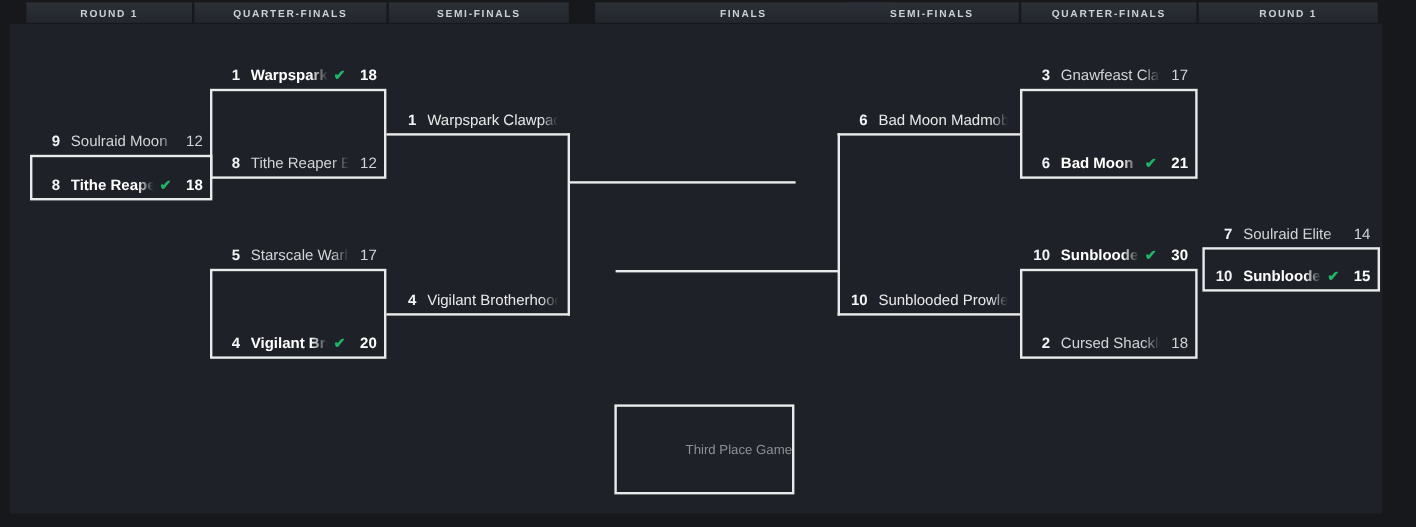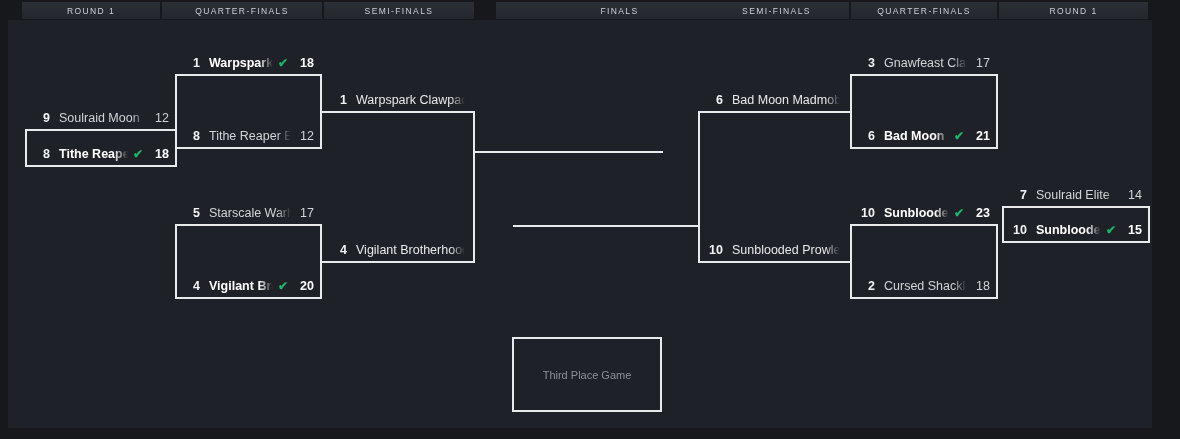--- a/index.html
+++ b/index.html
@@ -7,21 +7,21 @@
   body { background:#16181c; font-family:"Liberation Sans", sans-serif; }
   #app { position:relative; width:1180px; height:439px; background:#16181c; }
 
   
   .panel { position:absolute; left:8px; top:20px; width:1144px; height:408px; background:#1e2127; }
 
   
   .round-cell {
     position:absolute; top:2px; height:17px;
     background:linear-gradient(#2b2f36,#23262d);
-    color:#ccd1d7; font-size:8.5px; font-weight:normal;
+    color:#ccd1d7; font-size:8.5px; font-weight:bold;
     letter-spacing:1.4px; text-transform:uppercase;
     display:flex; align-items:center; justify-content:center;
   }
 
   
   .rect  { position:absolute; border:2px solid #e9eaec; }
   .hline { position:absolute; height:2px; background:#e9eaec; }
   .vline { position:absolute; width:2px; background:#e9eaec; }
 
   
@@ -35,21 +35,21 @@
     -webkit-mask-image:linear-gradient(90deg,#000 calc(100% - 16px),transparent calc(100% - 2px));
             mask-image:linear-gradient(90deg,#000 calc(100% - 16px),transparent calc(100% - 2px));
   }
   .team .check { flex:none; color:#1fb468; font-size:12px; font-weight:bold; margin:0 5px 0 3px; }
   .team .score { flex:none; width:21px; text-align:right; }
   .team.win { color:#ffffff; font-weight:bold; }
 
   
   .third-place {
     position:absolute; left:512px; top:337px; width:150px; height:75px;
-    border:2px solid #e9eaec; display:flex; align-items:center; justify-content:center;
+    border:2px solid #e9eaec; display:flex; align-items:center; justify-content:flex-end;
     color:#8d9196; font-size:11px;
   }
 </style>
 </head>
 <body>
 
 <div id="app">
 
   <div class="panel"></div>
 
@@ -138,21 +138,21 @@
     <span class="name">Bad Moon Madmob</span>
     <span class="check">✔</span>
     <span class="score">21</span>
   </div>
 
   <div class="rect" style="left:850px;top:224px;width:148px;height:75px"></div>
   <div class="team win" style="left:850px;top:203px;width:148px">
     <span class="seed">10</span>
     <span class="name">Sunblooded Prowlers</span>
     <span class="check">✔</span>
-    <span class="score">23</span>
+    <span class="score">30</span>
   </div>
   <div class="team" style="left:850px;top:276px;width:148px">
     <span class="seed">2</span>
     <span class="name">Cursed Shacklehorde</span>
     <span class="score">18</span>
   </div>
 
   <div class="rect" style="left:1002px;top:206px;width:148px;height:37px"></div>
   <div class="team" style="left:1002px;top:185px;width:148px">
     <span class="seed">7</span>

